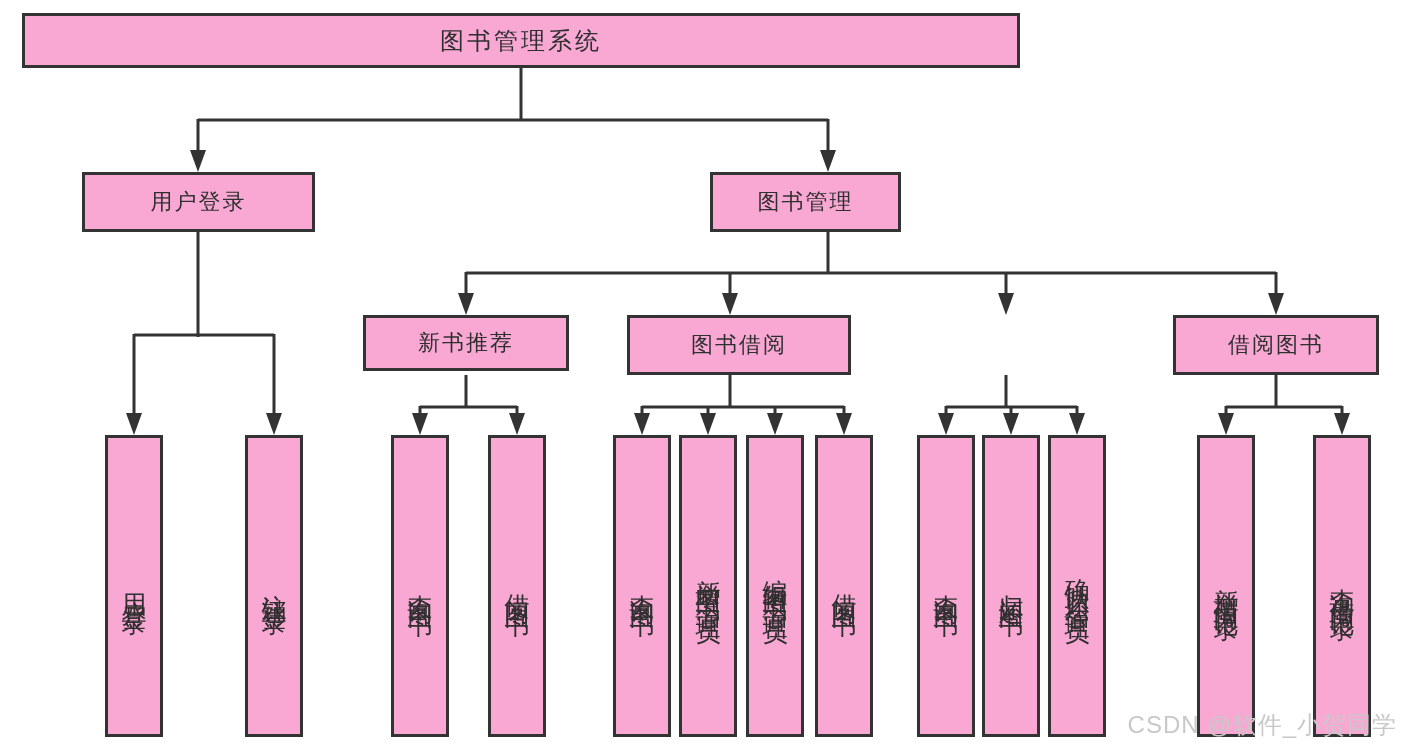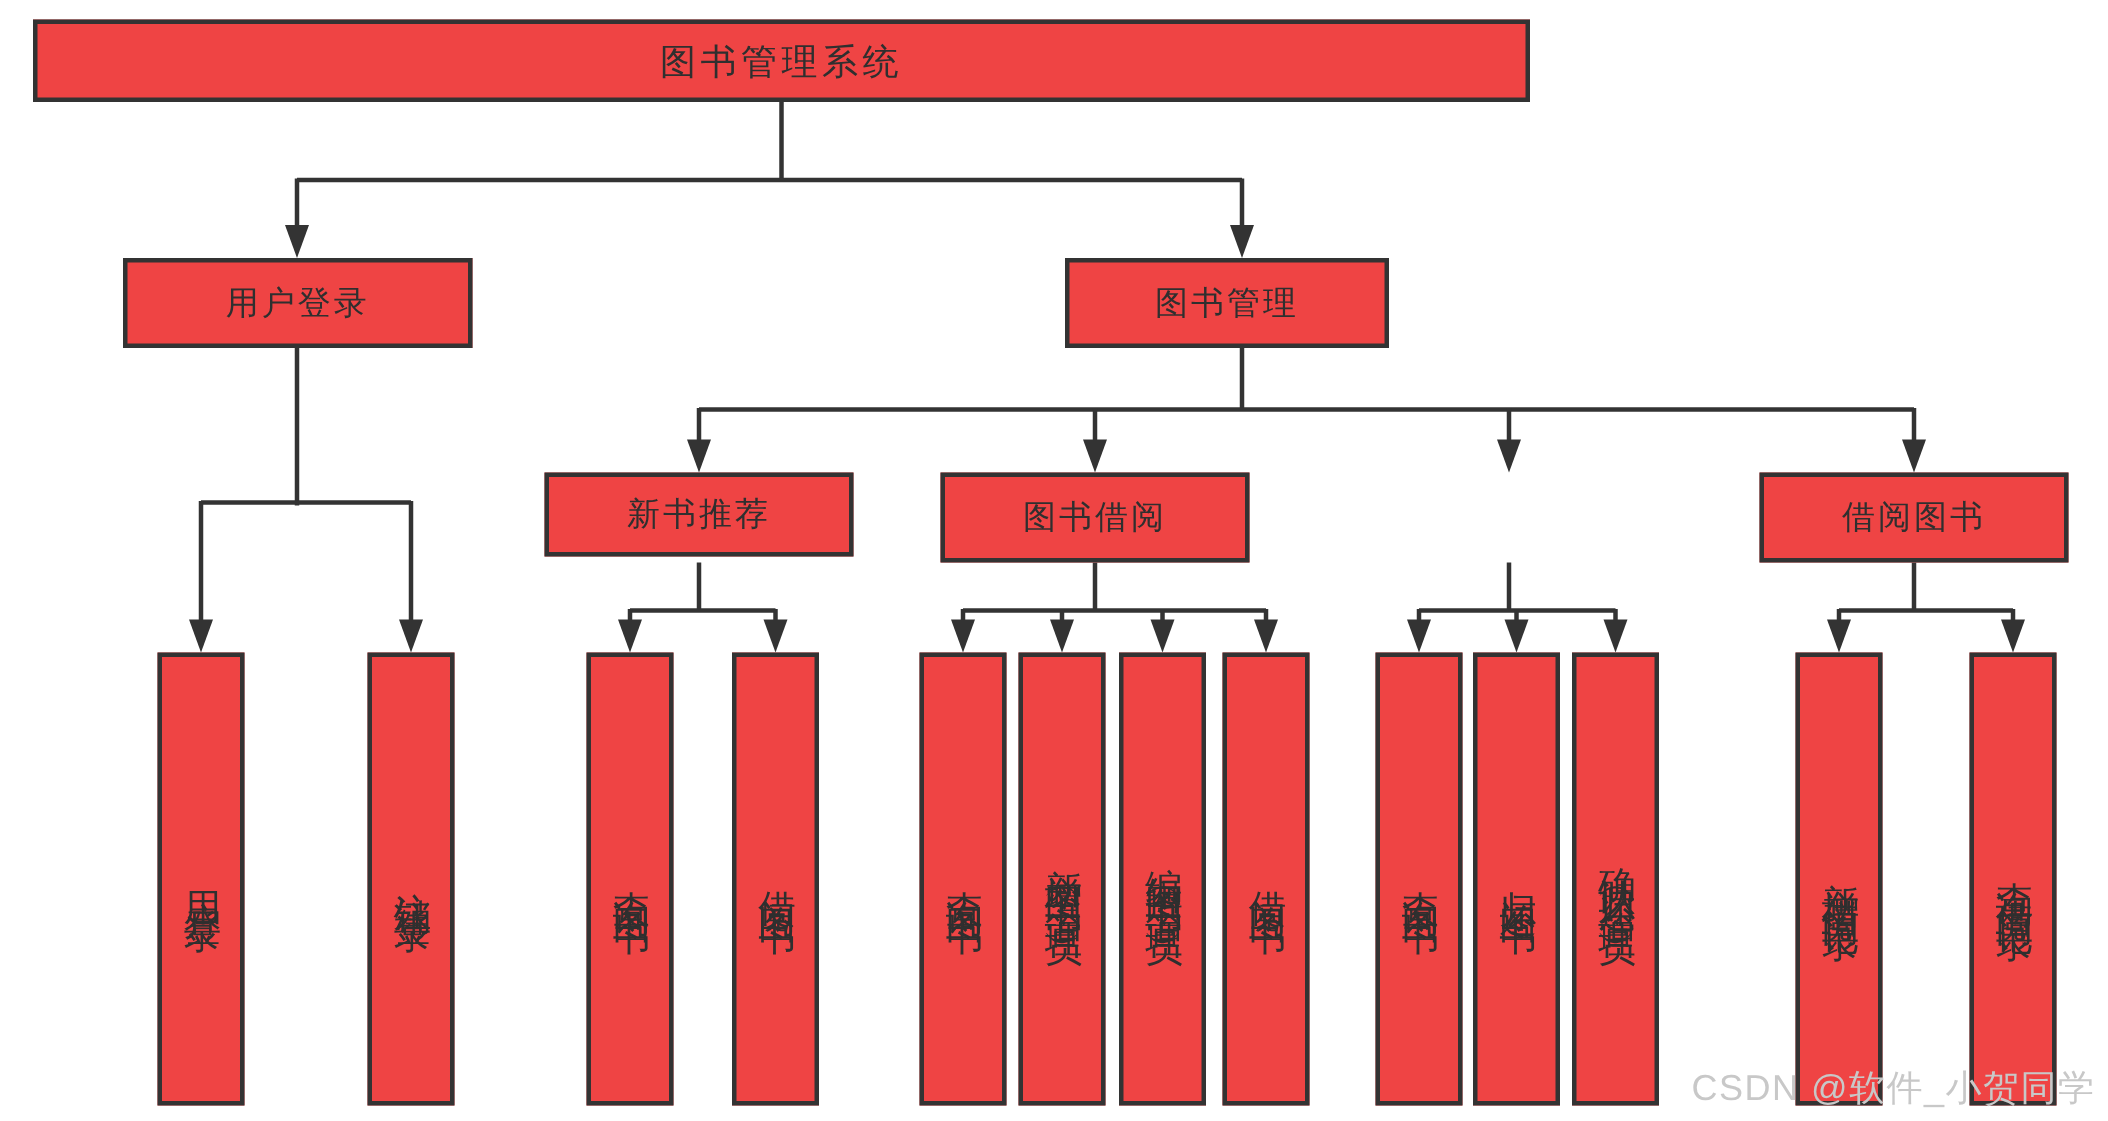--- a/index.html
+++ b/index.html
@@ -18,21 +18,21 @@
   #canvas{position:relative;width:1405px;height:747px;}
   svg.connectors{position:absolute;left:0;top:0;z-index:1;}
   svg.connectors line, svg.connectors polyline{
     stroke:var(--line);stroke-width:3;fill:none;
   }
   svg.connectors polygon{fill:var(--line);stroke:none;}
   .box{
     position:absolute;
     box-sizing:border-box;
     border:3px solid var(--line);
-    background:#ef4444;
+    background:#f9a8d4;
     display:flex;align-items:center;justify-content:center;
     color:var(--text);
     z-index:2;
   }
   .h1{font-size:24px;letter-spacing:3px;}
   .h2{font-size:22px;letter-spacing:2px;}
   .v{top:435px;height:302px;width:58px;}
   .v span{
     writing-mode:vertical-rl;
     text-orientation:mixed;
@@ -131,28 +131,28 @@
     </g>
   </svg>
 
   <div class="box h1" style="left:22px;top:13px;width:998px;height:55px">
     <span>图书管理系统</span>
   </div>
 
   <div class="box h2" style="left:82px;top:172px;width:233px;height:60px">
     <span>用户登录</span>
   </div>
-  <div class="box h2" style="left:710px;top:172px;width:216px;height:60px">
+  <div class="box h2" style="left:710px;top:172px;width:191px;height:60px">
     <span>图书管理</span>
   </div>
 
   <div class="box h2" style="left:363px;top:315px;width:206px;height:56px">
     <span>新书推荐</span>
   </div>
-  <div class="box h2" style="left:627px;top:315px;width:206px;height:60px">
+  <div class="box h2" style="left:627px;top:315px;width:224px;height:60px">
     <span>图书借阅</span>
   </div>
   <div class="box h2" style="left:1173px;top:315px;width:206px;height:60px">
     <span>借阅图书</span>
   </div>
 
   <div class="box v" style="left:105px">
     <span>用户登录</span>
   </div>
   <div class="box v" style="left:245px">

